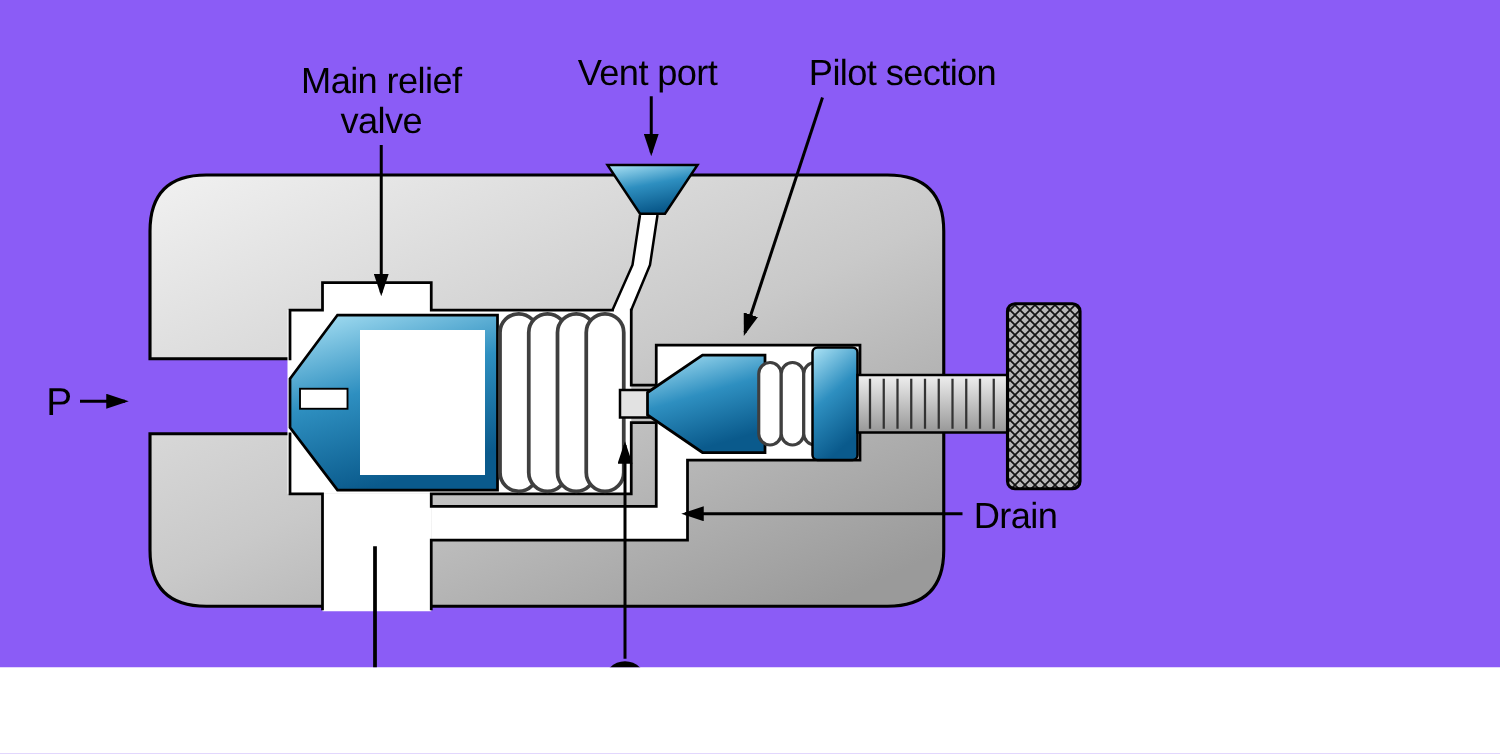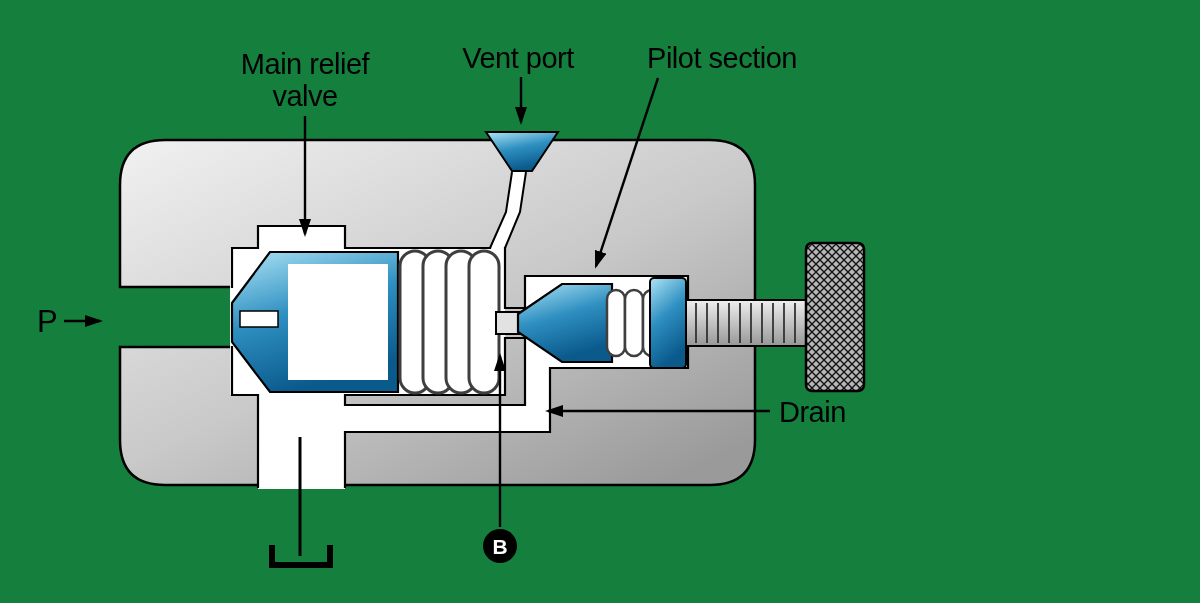--- a/index.html
+++ b/index.html
@@ -1,16 +1,16 @@
 <!DOCTYPE html>
 <html><head>
 <meta charset="utf-8">
 <style>
   html,body{margin:0;padding:0;background:#ffffff;}
-  .canvas{position:relative;width:1200px;height:603px;background:#15803d;overflow:hidden;
+  .canvas{position:relative;width:1200px;height:534px;background:#8b5cf6;overflow:hidden;
           font-family:"Liberation Sans",sans-serif;}
   svg{display:block;}
   .lbl{font-size:29px;fill:#000;font-family:"Liberation Sans",sans-serif;letter-spacing:-0.5px;}
   .lbl-p{font-size:31px;}
   .lbl-b{font-size:21px;font-weight:bold;fill:#fff;}
   .outline{fill:none;stroke:#000;stroke-width:2.2;stroke-linecap:square;}
   .annline{fill:none;stroke:#000;stroke-width:2.4;}
 </style>
 </head>
 <body>

